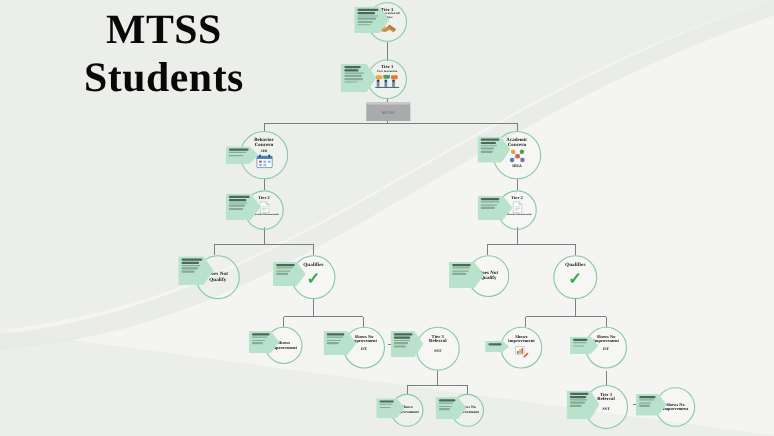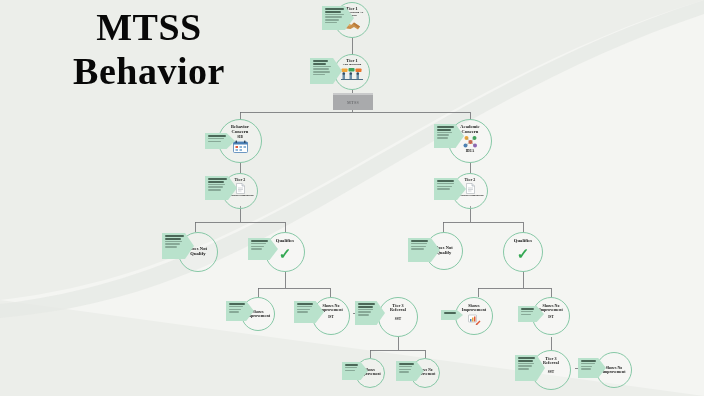--- a/index.html
+++ b/index.html
@@ -91,21 +91,21 @@
 
 <div id="stage">
 
   <svg class="bg-swoosh" viewBox="0 0 704 396" preserveAspectRatio="none">
     <path d="M0,300 C120,286 210,248 330,180 C450,112 560,44 704,0 L704,0 L704,396 L704,396 Z" fill="#f4f5f2"></path>
     <path d="M0,318 C130,306 215,268 336,198 C456,128 566,60 704,14 L704,0 C560,46 448,116 328,184 C206,252 118,290 0,304 Z" fill="#e6e8e4" opacity="0.75"></path>
   </svg>
 
   <div class="title">
     <span>MTSS</span>
-    <span class="l2">Behavior</span>
+    <span class="l2">Students</span>
   </div>
 
   <svg class="lines" viewBox="0 0 704 396" preserveAspectRatio="none" stroke="#6d6e70" stroke-width="0.8" fill="none" shape-rendering="crispEdges">
 
     <path d="M352,38 L352,55"></path>
 
     <path d="M352,90 L352,93"></path>
 
     <path d="M352,110 L352,112"></path>
     <path d="M240,112 L470,112"></path>

